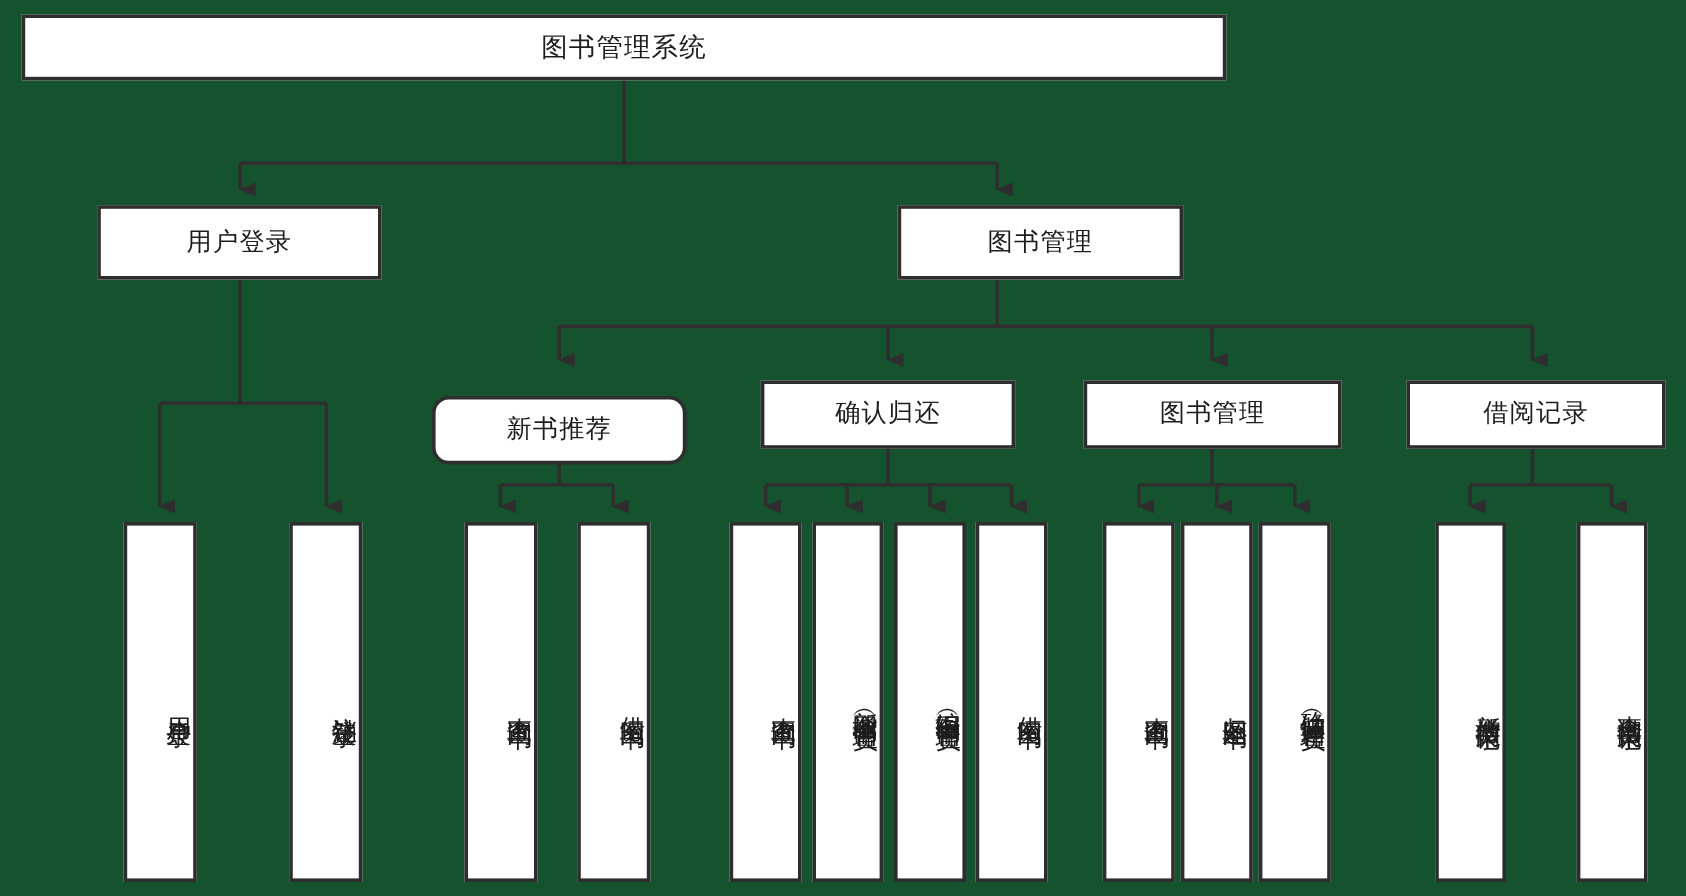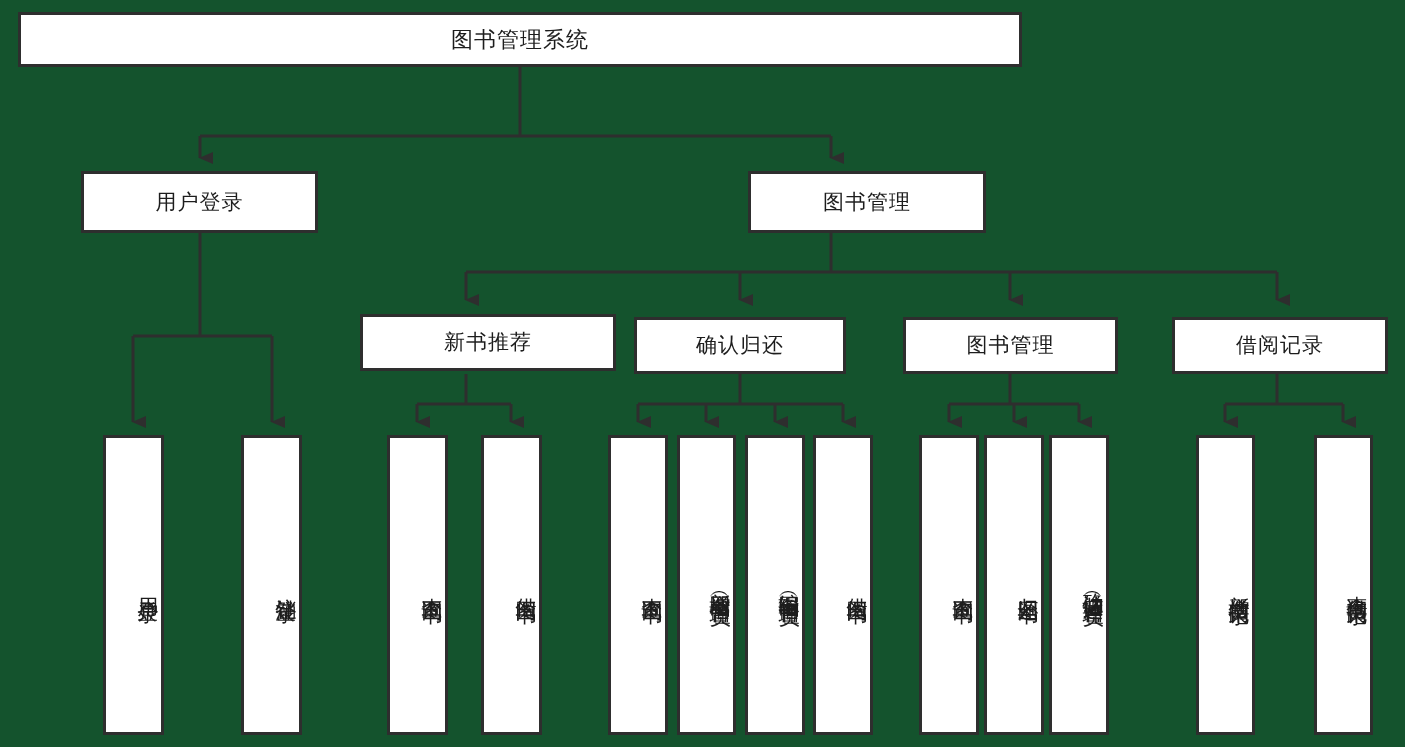--- a/index.html
+++ b/index.html
@@ -130,21 +130,21 @@
   </div>
 
   <div class="node h" style="left:81px; top:171px; width:237px; height:62px;">
     <span>用户登录</span>
   </div>
 
   <div class="node h" style="left:712px; top:171px; width:238px; height:62px;margin-left:36px;">
     <span>图书管理</span>
   </div>
 
-  <div class="node h" style="left:360px; top:314px; width:256px; height:57px;">
+  <div class="node h" style="left:360px; top:330px; width:212px; height:57px;border-radius:14px;">
     <span>新书推荐</span>
   </div>
 
   <div class="node h" style="left:634px; top:317px; width:212px; height:57px;">
     <span>确认归还</span>
   </div>
 
   <div class="node h" style="left:903px; top:317px; width:215px; height:57px;">
     <span>图书管理</span>
   </div>

